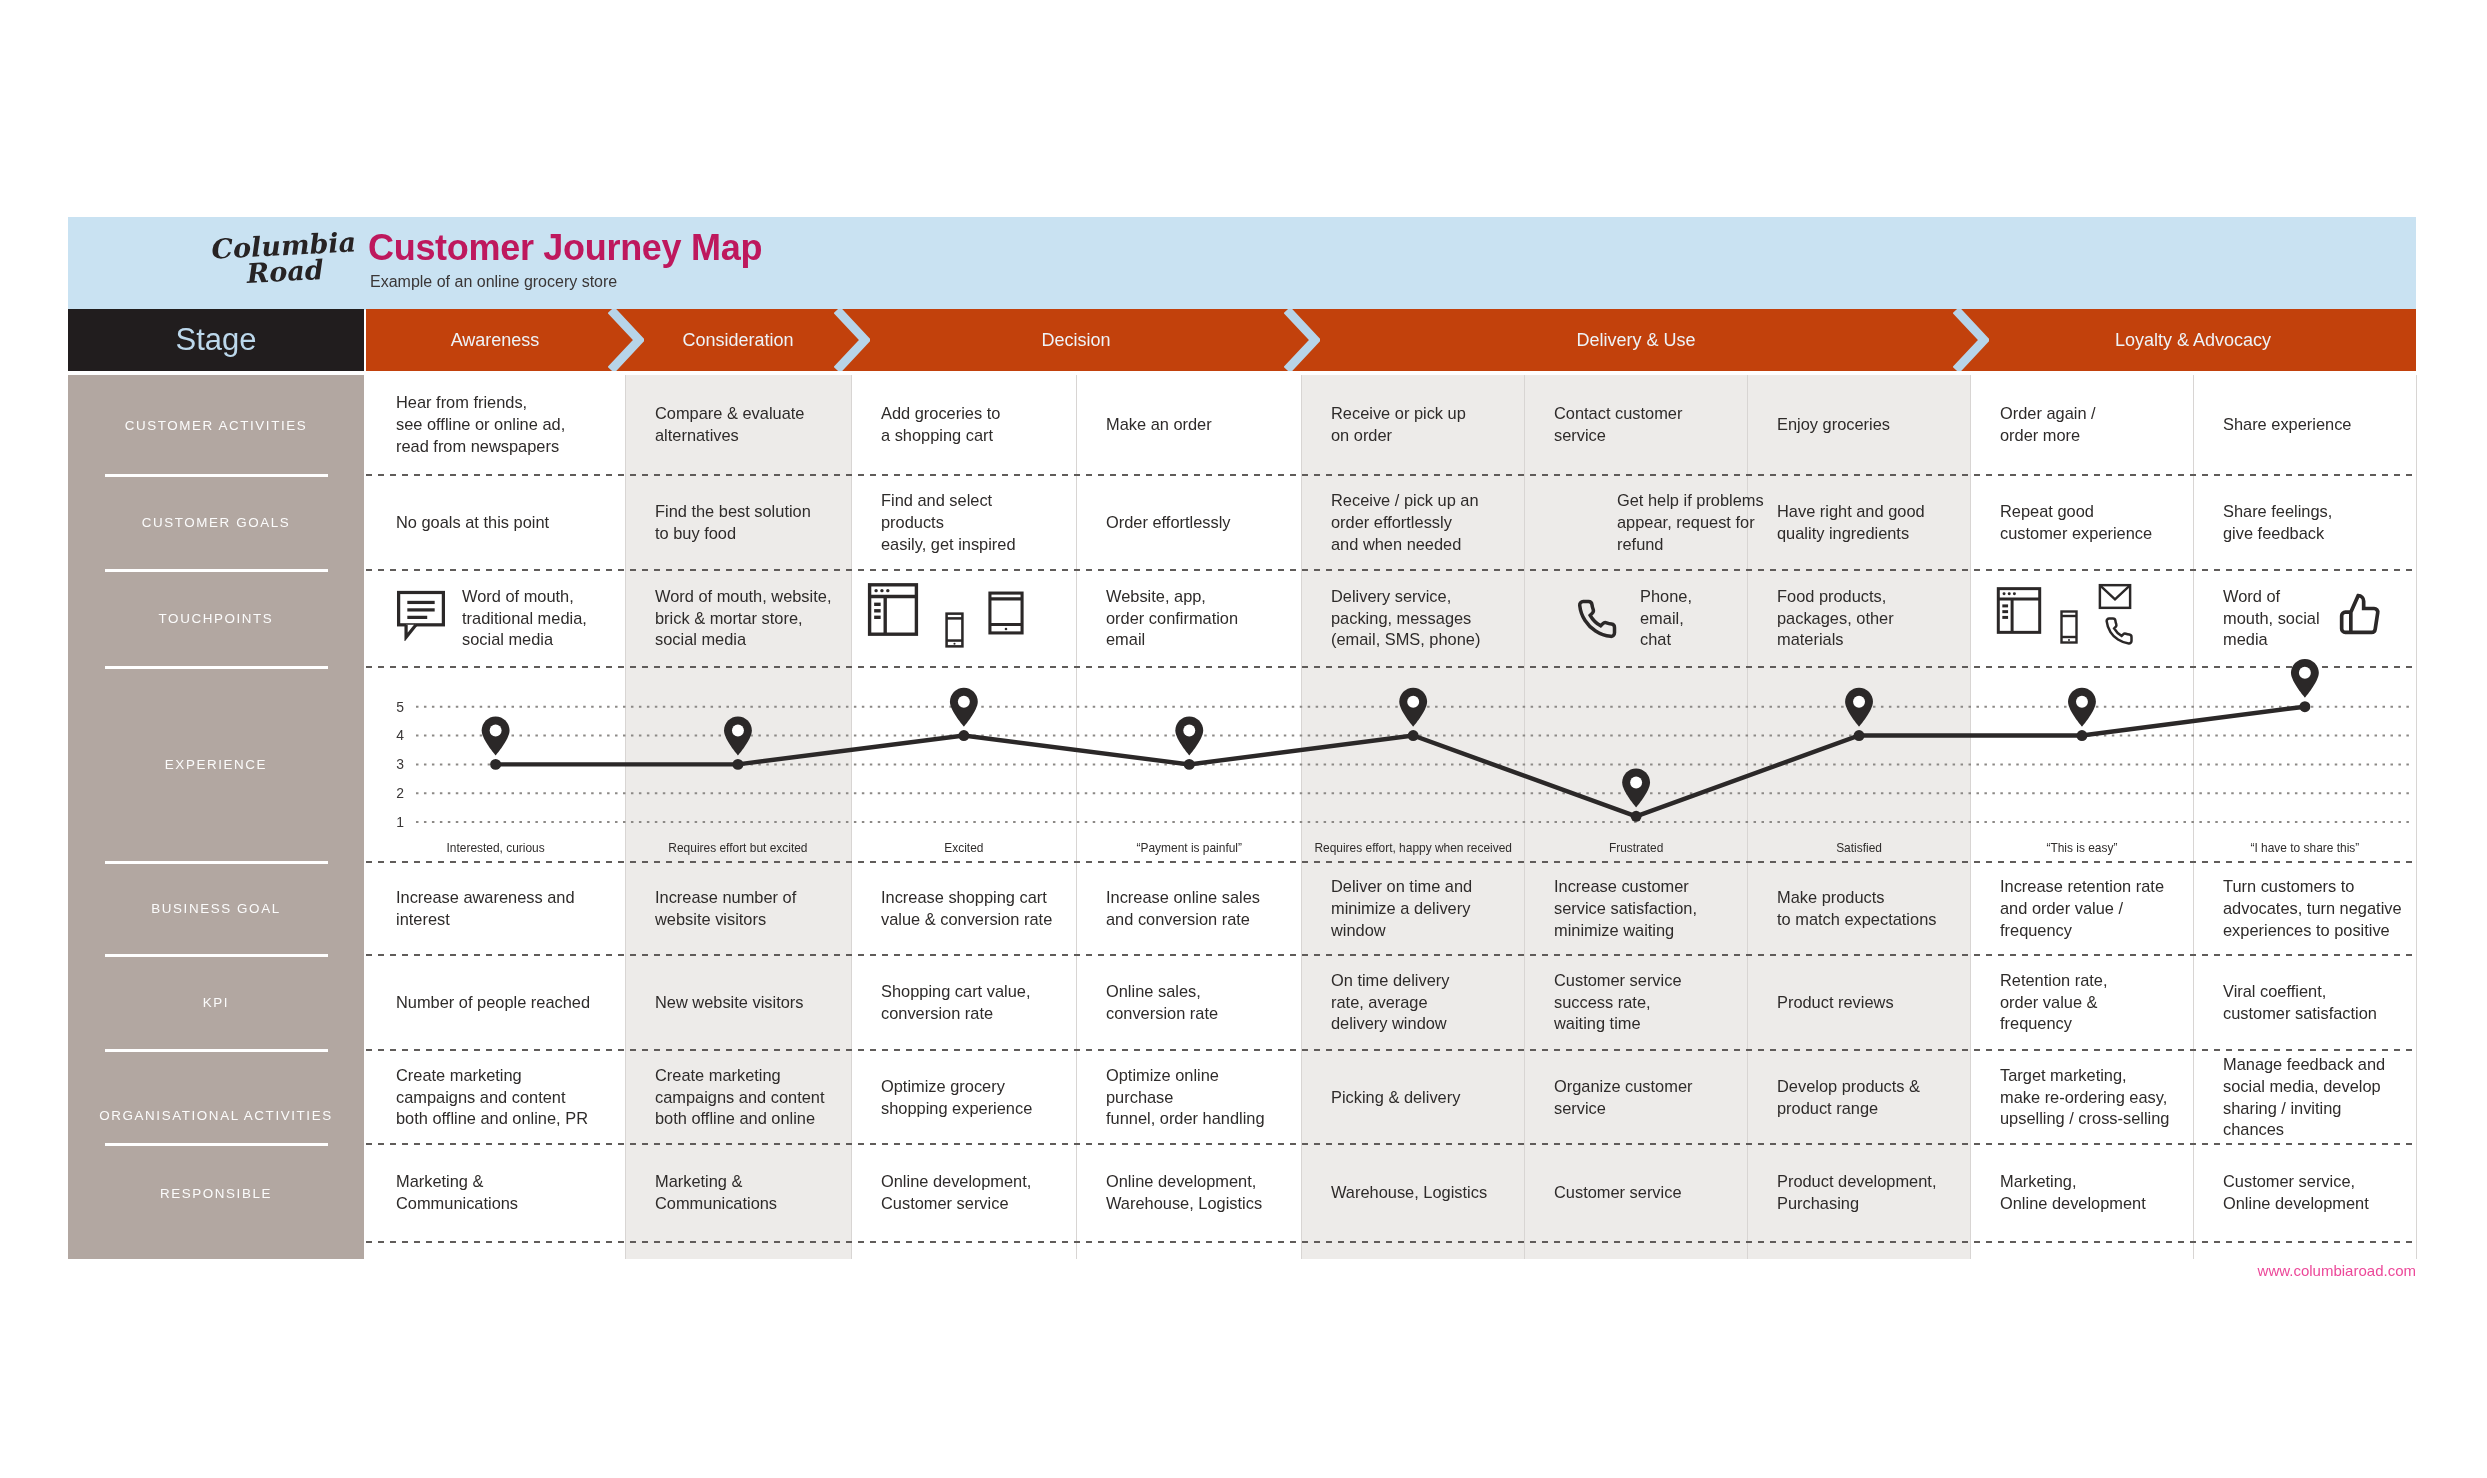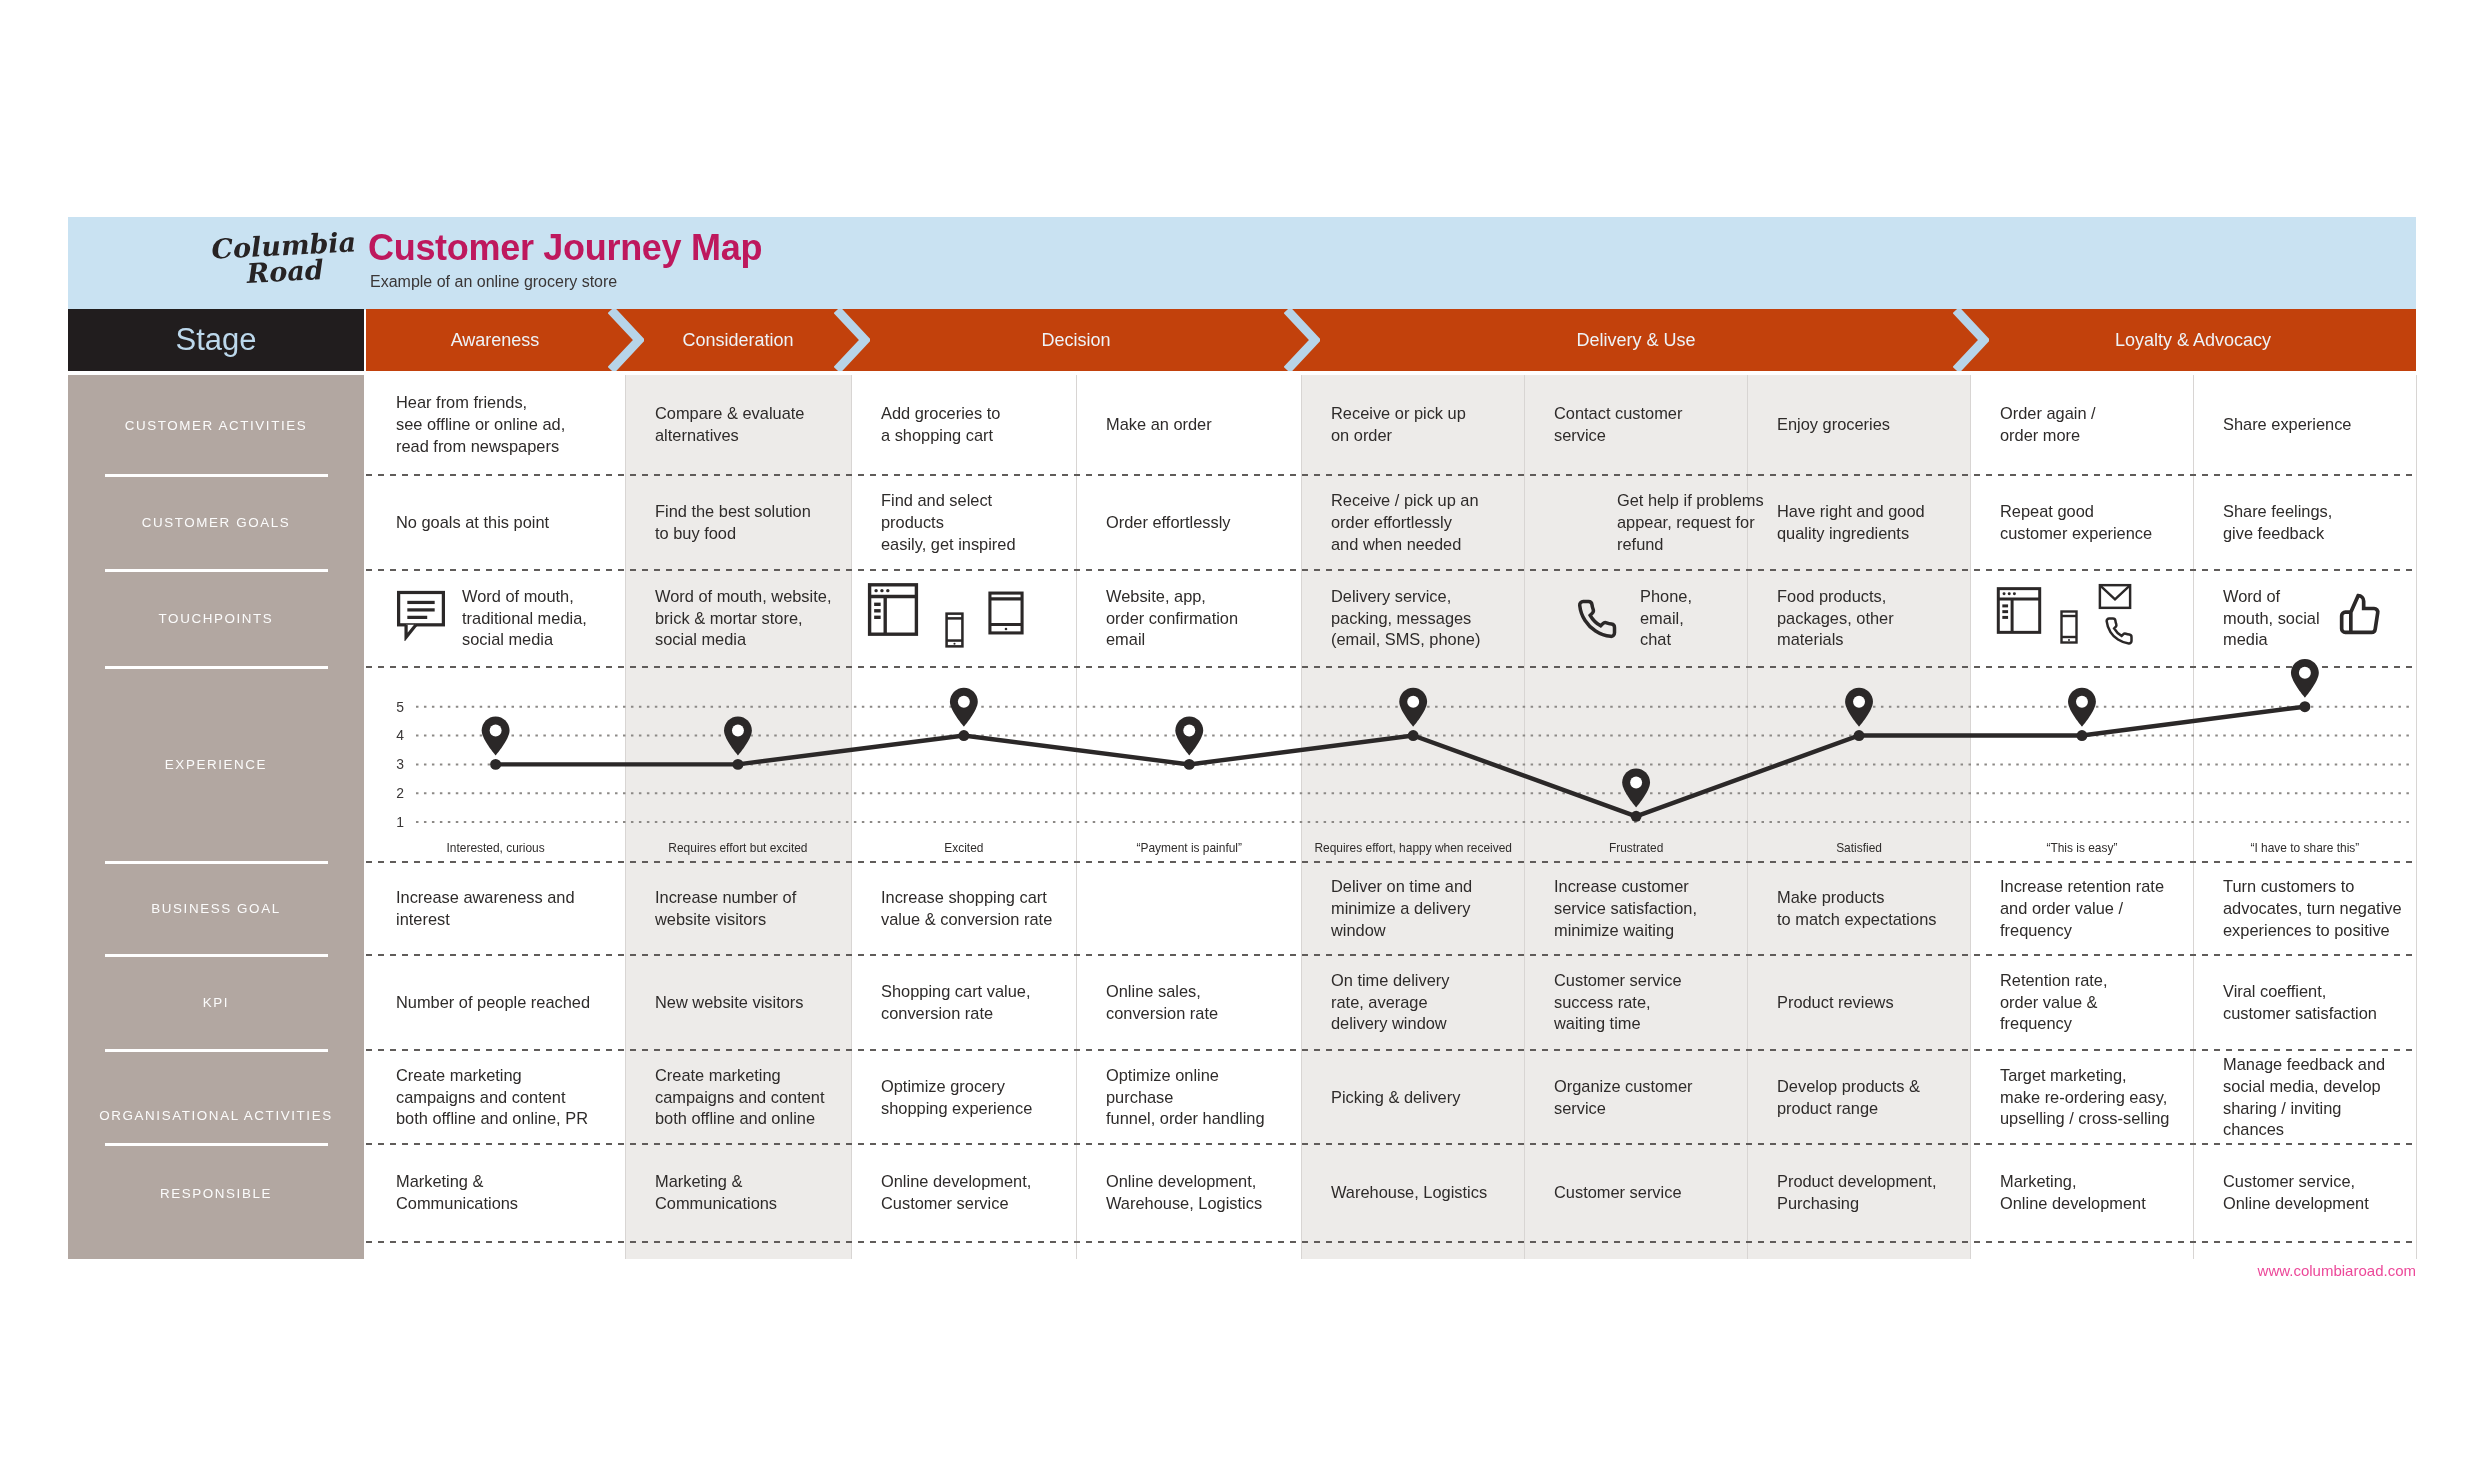--- a/index.html
+++ b/index.html
@@ -224,20 +224,22 @@
 mouth, social
 media</span><span class="icon" style="margin-left: 18px; margin-top: -10px;"><svg width="44" height="44" viewBox="0 0 24 24" fill="none" stroke="#2b2828" stroke-width="2">
             <path d="M14 9V5a3 3 0 0 0-3-3l-4 9v11h11.28a2 2 0 0 0 2-1.7l1.38-9a2 2 0 0 0-2-2.3zM7 22H4a2 2 0 0 1-2-2v-7a2 2 0 0 1 2-2h3"></path>
           </svg></span></div>
       <div class="cell" style="left: 0px; width: 259px; top: 487px; height: 94px;"><span>Increase awareness and
 interest</span></div>
       <div class="cell" style="left: 259px; width: 226px; top: 487px; height: 94px;"><span>Increase number of
 website visitors</span></div>
       <div class="cell" style="left: 485px; width: 226px; top: 487px; height: 94px;"><span>Increase shopping cart
 value &amp; conversion rate</span></div>
+      <div class="cell" style="left: 710px; width: 225px; top: 487px; height: 94px;"><span>Increase online sales
+and conversion rate</span></div>
       <div class="cell" style="left: 935px; width: 223px; top: 487px; height: 94px;"><span>Deliver on time and
 minimize a delivery
 window</span></div>
       <div class="cell" style="left: 1158px; width: 223px; top: 487px; height: 94px;"><span>Increase customer
 service satisfaction,
 minimize waiting</span></div>
       <div class="cell" style="left: 1381px; width: 223px; top: 487px; height: 94px;"><span>Make products
 to match expectations</span></div>
       <div class="cell" style="left: 1604px; width: 223px; top: 487px; height: 94px;"><span>Increase retention rate
 and order value /

